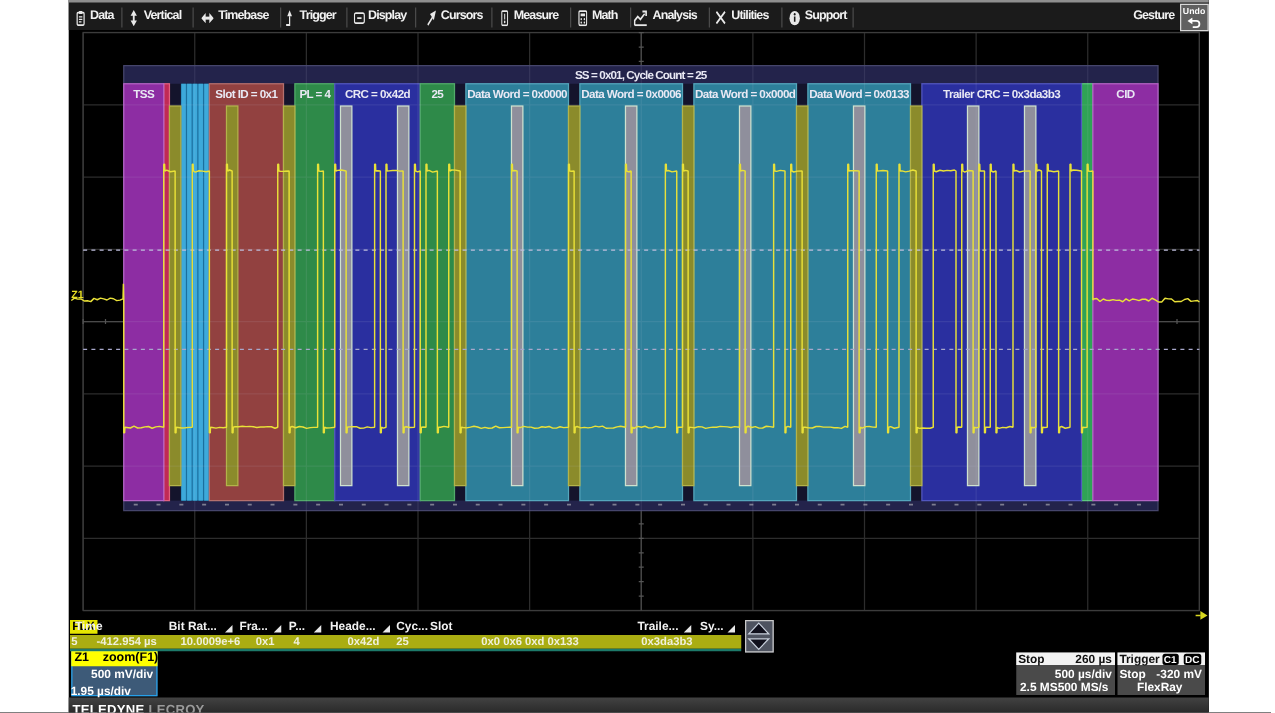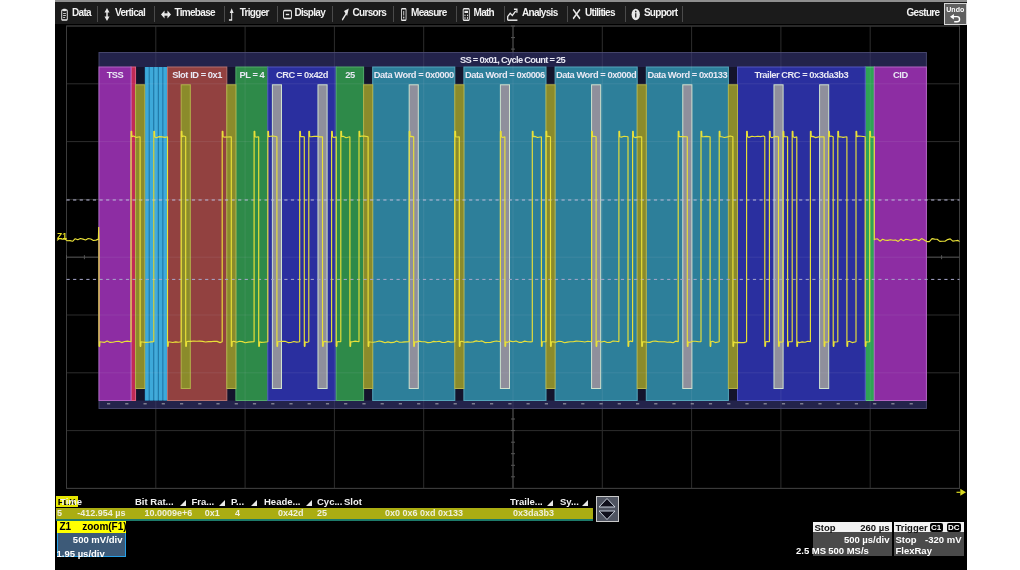--- a/index.html
+++ b/index.html
@@ -187,17 +187,18 @@
         <path d="M10 1.5L18 10H2Z" fill="#10101c" stroke="#c7cfdb" stroke-width="1"></path>
         <path d="M10 22.5L18 14H2Z" fill="#10101c" stroke="#c7cfdb" stroke-width="1"></path>
       </svg></div>
     <div style="position:absolute;left:1.5px;top:521px;width:69px;height:35.5px;background:#3d5a78;border:1.5px solid #27a0e8;box-sizing:border-box"></div>
     <div style="position:absolute;left:1.5px;top:521px;width:69px;height:12px;background:#ffff00;color:#000;font:bold 10px 'Liberation Sans',sans-serif"><span style="margin-left:3px">Z1</span><span style="margin-left:11px">zoom(F1)</span></div>
     <div style="position:absolute;left:1.5px;top:533.5px;width:66px;height:11px;color:#fff;font:bold 9.5px 'Liberation Sans',sans-serif;text-align:right">500 mV/div</div>
     <div style="position:absolute;left:1.5px;top:548px;width:66px;height:11px;color:#fff;font:bold 9.5px 'Liberation Sans',sans-serif;">1.95 µs/div</div>
     <div style="position:absolute;left:757.5px;top:522px;width:79px;height:34px;background:#4a4a4a"></div>
     <div style="position:absolute;left:757.5px;top:522px;width:79px;height:10px;background:#f2f2f2;color:#111;font:bold 9.5px 'Liberation Sans',sans-serif"><span style="margin-left:2px">Stop</span><span style="float:right;margin-right:2px">260 µs</span></div>
     <div style="position:absolute;left:757.5px;top:533.5px;width:77px;height:10px;color:#fff;font:bold 9.5px 'Liberation Sans',sans-serif;text-align:right">500 µs/div</div>
-    <div style="position:absolute;left:739px;top:544.5px;width:77px;height:10px;color:#fff;font:bold 9.5px 'Liberation Sans',sans-serif;text-align:center"><span style="float:left;margin-left:2px">2.5 MS</span>500 MS/s</div>
+    <div style="position:absolute;left:759px;top:544.5px;width:77px;height:10px;color:#fff;font:bold 9.5px 'Liberation Sans',sans-serif;text-align:left"><span style="float:left;margin-left:2px">2.5 MS</span>500 MS/s</div>
     <div style="position:absolute;left:838.5px;top:522px;width:70px;height:34px;background:#4a4a4a"></div>
     <div style="position:absolute;left:838.5px;top:522px;width:70px;height:10px;background:#f2f2f2;color:#111;font:bold 9.5px 'Liberation Sans',sans-serif"><span style="margin-left:2px">Trigger</span><span style="position:absolute;left:36px;top:0.5px;background:#000;color:#fff;font:bold 8px 'Liberation Sans',sans-serif;padding:0 1.5px;border-radius:2px">C1</span><span style="position:absolute;left:53px;top:0.5px;background:#000;color:#fff;font:bold 8px 'Liberation Sans',sans-serif;padding:0 1.5px;border-radius:2px">DC</span></div>
     <div style="position:absolute;left:838.5px;top:533.5px;width:68px;height:10px;color:#fff;font:bold 9.5px 'Liberation Sans',sans-serif"><span style="margin-left:2px">Stop</span><span style="float:right">-320 mV</span></div>
-    <div style="position:absolute;left:838.5px;top:544.5px;width:68px;height:10px;color:#fff;font:bold 9.5px 'Liberation Sans',sans-serif"><span style="margin-left:2px">FlexRay</span></div>
+    <div style="position:absolute;left:838.5px;top:544.5px;width:68px;height:10px;color:#fff;font:bold 9.5px 'Liberation Sans',sans-serif"><span style="margin-left:16px">FlexRay</span></div>
+    <div style="position:absolute;left:0;top:558px;width:912px;height:12px;background:linear-gradient(#424242,#2a2a2a)"><span style="margin-left:3px;font:bold 10.5px 'Liberation Sans',sans-serif;color:#fff;letter-spacing:0.2px">TELEDYNE</span><span style="font:bold 10.5px 'Liberation Sans',sans-serif;color:#9a9a9a;letter-spacing:0.2px">&nbsp;LECROY</span></div>
   </div>
 </body></html>

